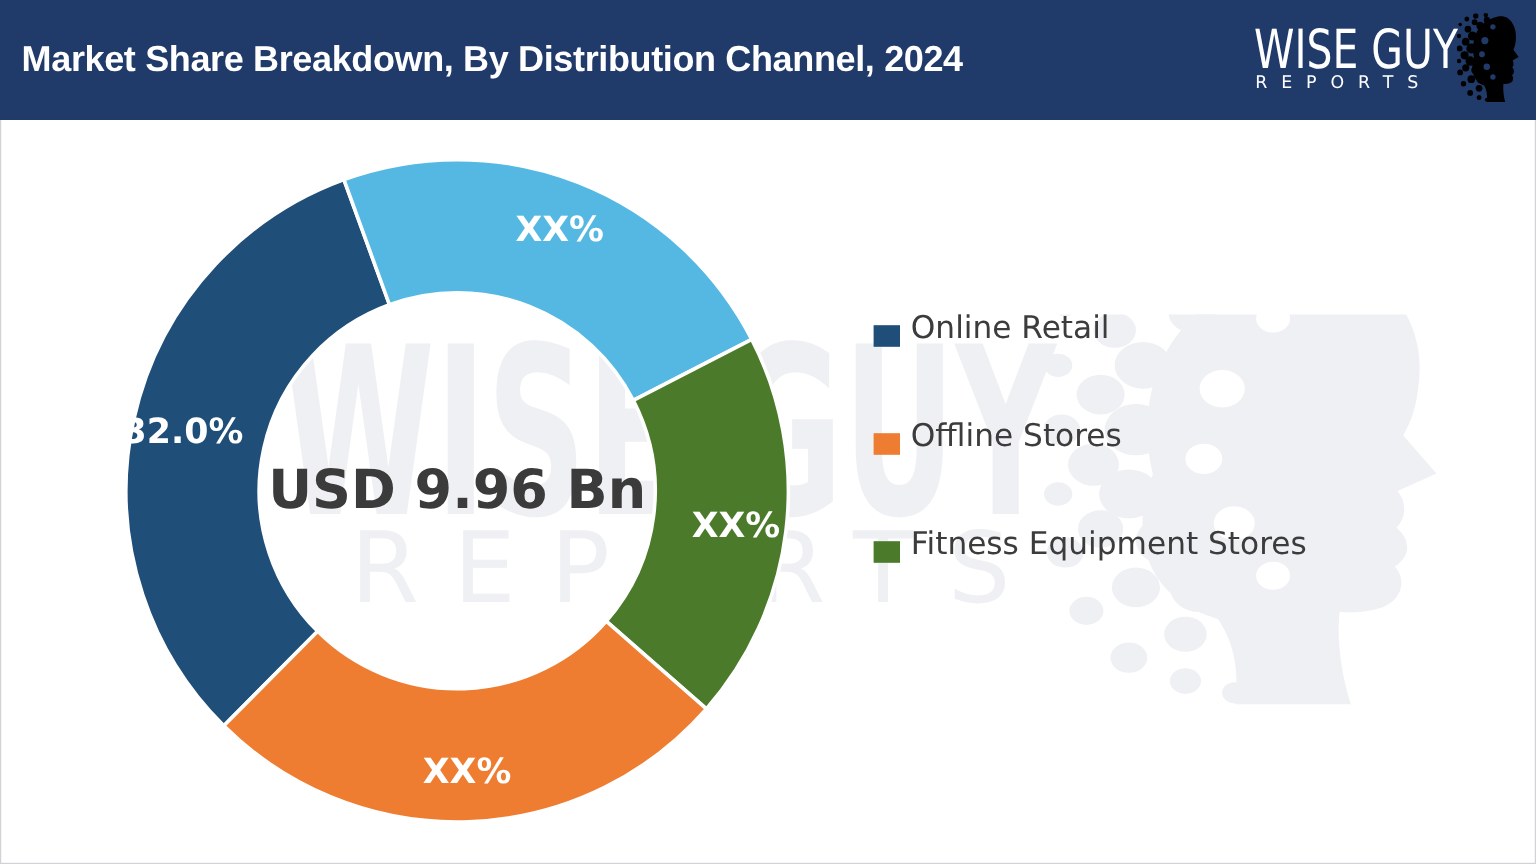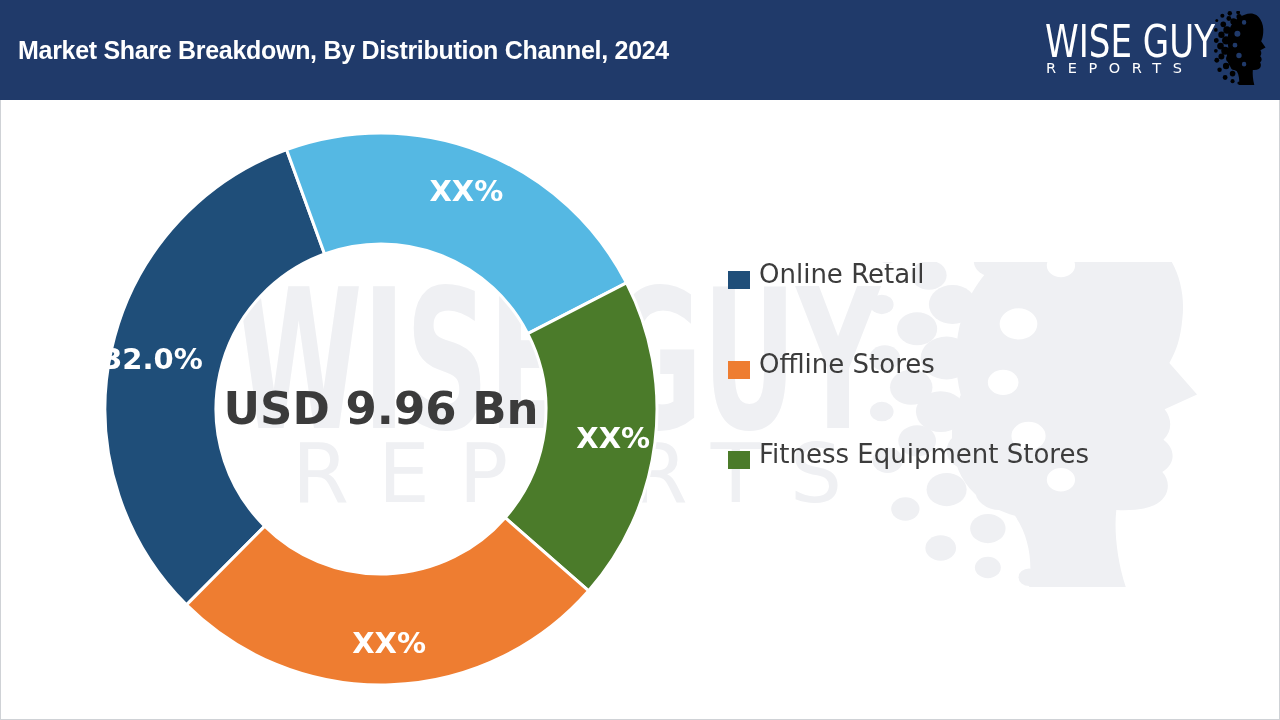--- a/index.html
+++ b/index.html
@@ -10,21 +10,21 @@
   }
   
   .header {
     position:absolute; left:0; top:0; width:1280px; height:100px;
     background:#203a6a;
   }
   .header-title {
     position:absolute; left:18px; top:0; height:100px;
     display:flex; align-items:center;
     color:#ffffff; font-family:"Liberation Sans", sans-serif;
-    font-size:25px; font-weight:bold; letter-spacing:-0.3px;
+    font-size:30px; font-weight:bold; letter-spacing:-0.3px;
     white-space:nowrap;
   }
   .logo-svg { position:absolute; right:10px; top:8px; }
   .logo-svg text { fill:#ffffff; font-family:"DejaVu Sans", sans-serif; }
   
   .frame {
     position:absolute; left:0; top:100px; width:1280px; height:620px;
     border:1px solid #cfd2d6; border-top:none; pointer-events:none; z-index:50;
   }
   

